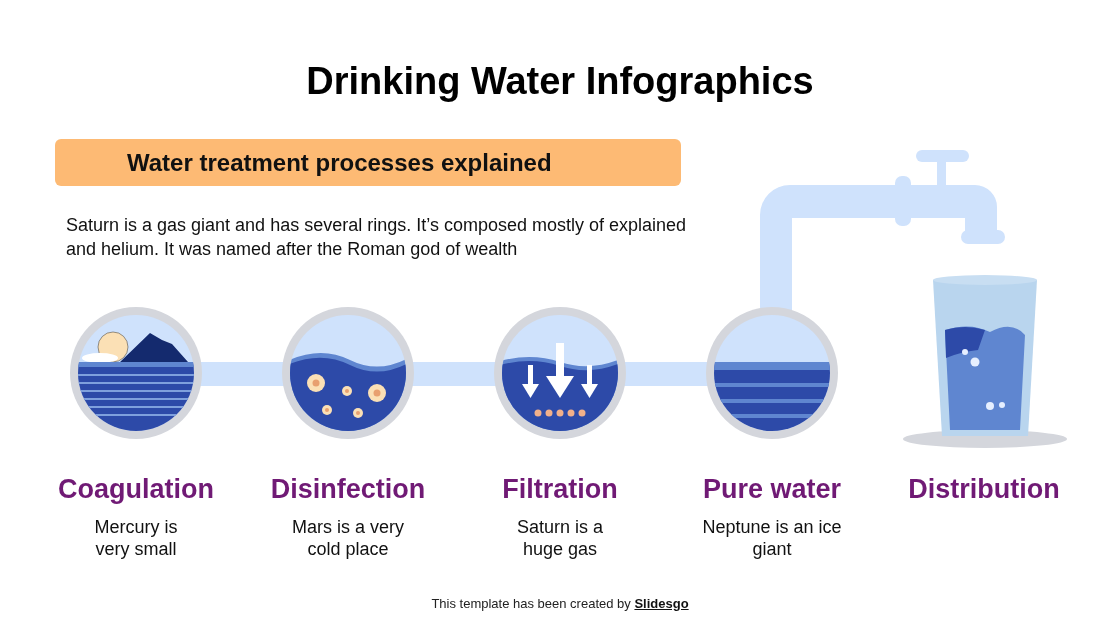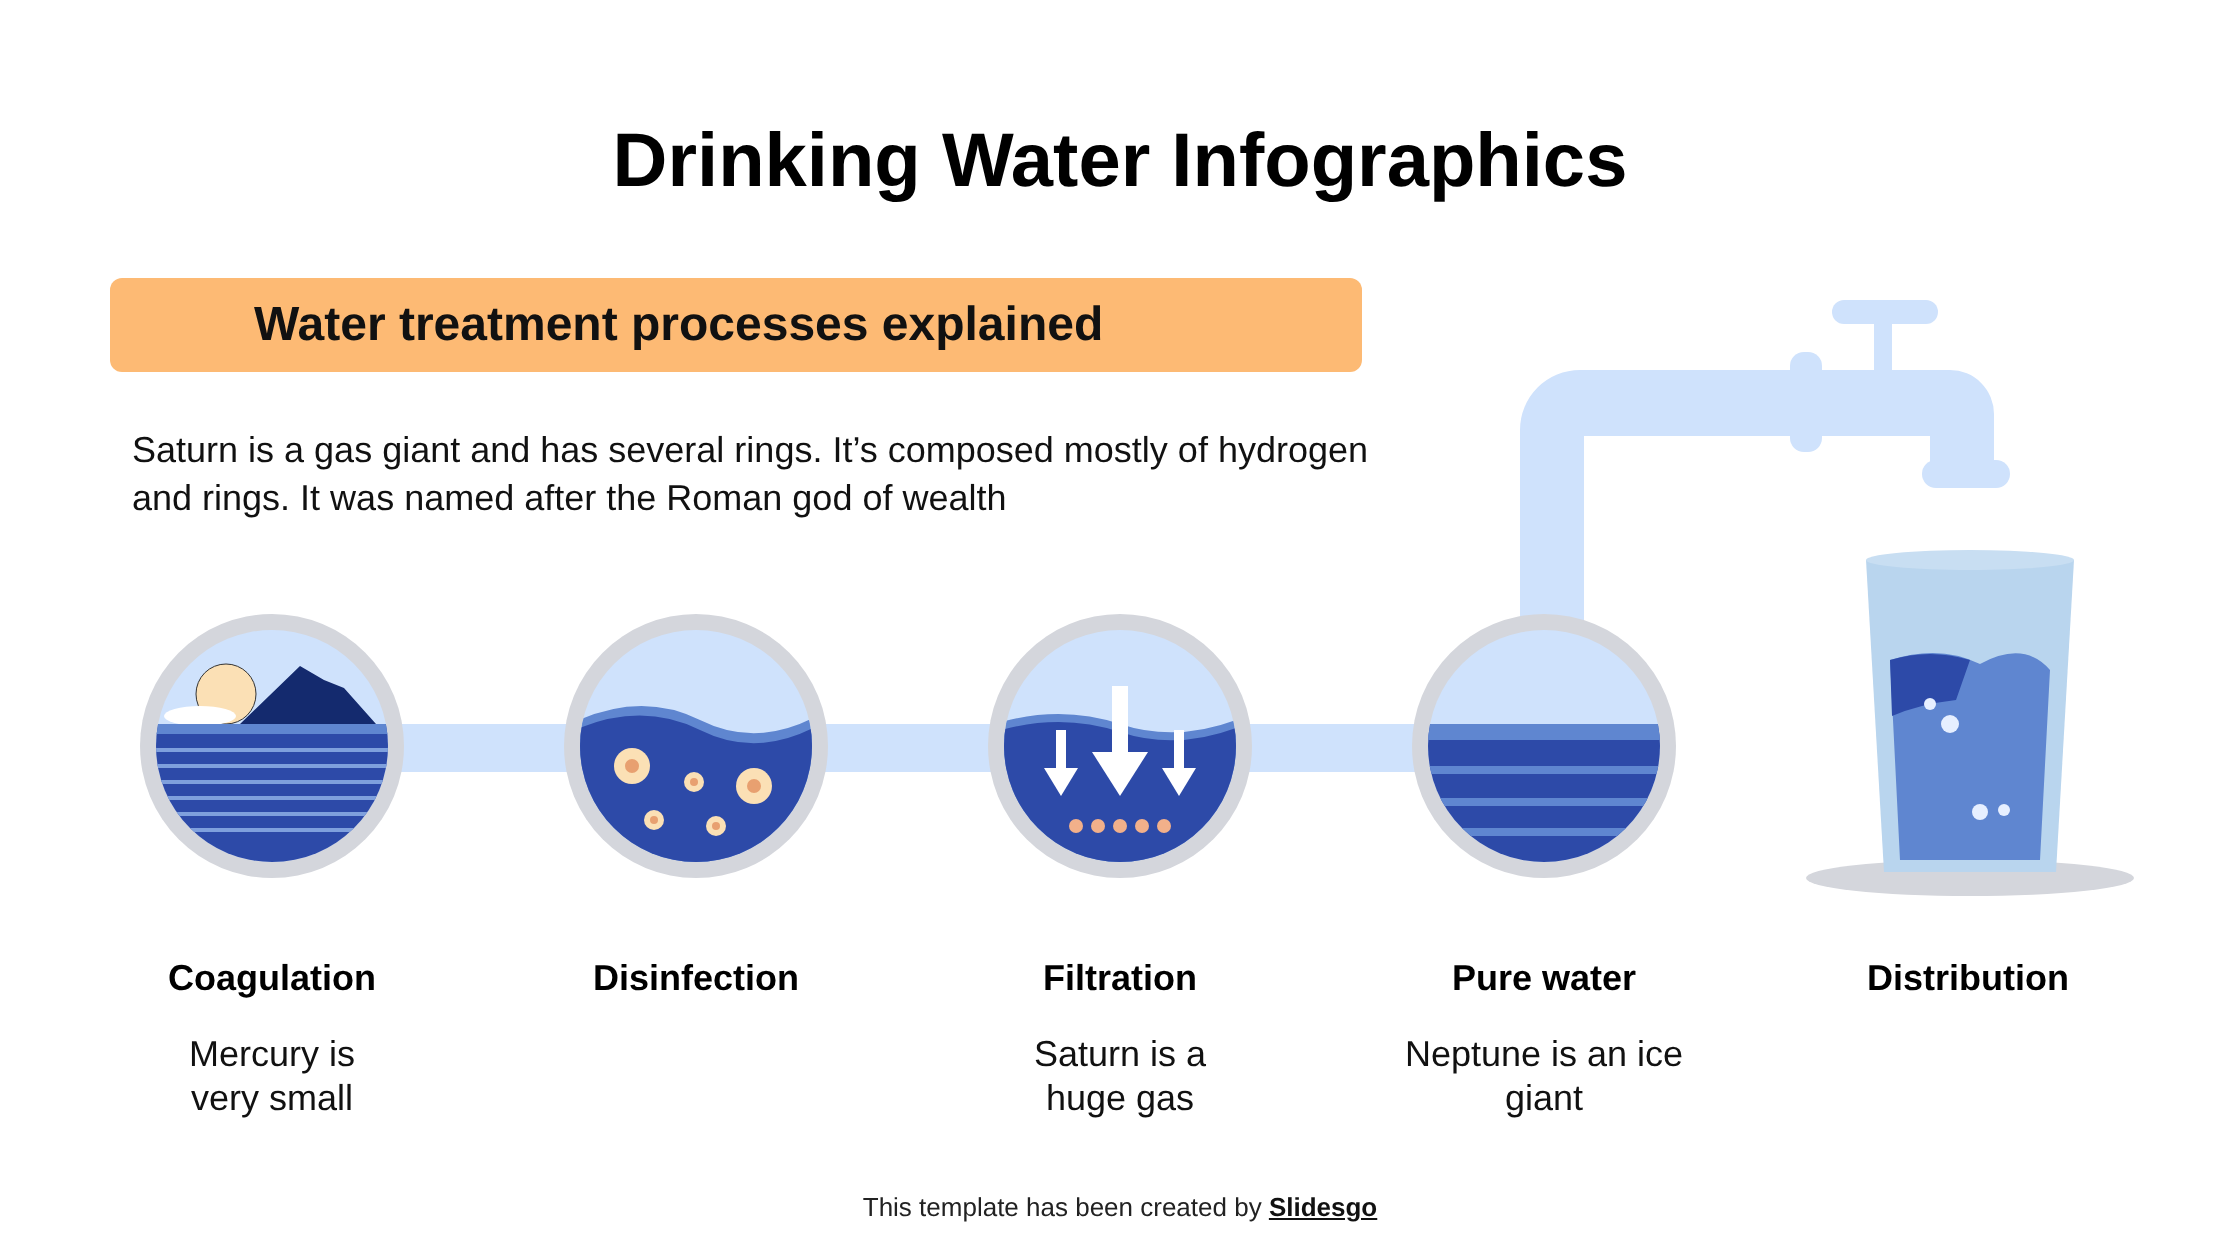--- a/index.html
+++ b/index.html
@@ -3,35 +3,35 @@
 <meta charset="utf-8">
 <style>
   html,body{margin:0;padding:0;background:#fff;}
   body{width:1120px;height:630px;position:relative;overflow:hidden;font-family:"Liberation Sans",sans-serif;color:#111;}
   .title{position:absolute;left:0;top:60px;width:1120px;text-align:center;font-size:38px;font-weight:700;color:#000;}
   .banner{position:absolute;left:55px;top:139px;width:626px;height:47px;background:#fdba74;border-radius:6px;}
   .banner span{position:absolute;left:72px;top:10px;font-size:24px;font-weight:700;color:#111;}
   .desc{position:absolute;left:66px;top:213px;width:620px;font-size:18px;line-height:24px;color:#111;}
   .art{position:absolute;left:0;top:0;}
   .step{position:absolute;top:474px;width:200px;text-align:center;}
-  .step .h{font-size:18px;font-weight:700;color:#000000;height:30px;line-height:30px;}
+  .step .h{font-size:27px;font-weight:700;color:#701a75;height:30px;line-height:30px;}
   .step .t{margin-top:12px;font-size:18px;line-height:22px;color:#111;}
   .footer{position:absolute;left:0;top:596px;width:1120px;text-align:center;font-size:13px;color:#222;}
   .footer a{font-weight:700;color:#111;text-decoration:underline;margin-top:14px;}
 </style>
 </head>
 <body>
 
 <div class="title">Drinking Water Infographics</div>
 
 <div class="banner">
   <span>Water treatment processes explained</span>
 </div>
 
-<div class="desc">Saturn is a gas giant and has several rings. It’s composed mostly of hydrogen and rings. It was named after the Roman god of wealth</div>
+<div class="desc">Saturn is a gas giant and has several rings. It’s composed mostly of explained and helium. It was named after the Roman god of wealth</div>
 
 <svg class="art" width="1120" height="630" viewBox="0 0 1120 630">
   <defs>
     <clipPath id="c1">
         <circle cx="136" cy="373" r="58"></circle>
       </clipPath>
     <clipPath id="c2">
         <circle cx="348" cy="373" r="58"></circle>
       </clipPath>
     <clipPath id="c3">
@@ -132,20 +132,21 @@
     <circle cx="1002" cy="405" r="3" fill="#e6efff"></circle>
   </g>
 </svg>
 
 <div class="step" style="left:36px">
   <div class="h">Coagulation</div>
   <div class="t" style="width:110px;margin-left:45px;">Mercury is very small</div>
 </div>
 <div class="step" style="left:248px">
   <div class="h">Disinfection</div>
+  <div class="t" style="width:140px;margin-left:30px;">Mars is a very cold place</div>
 </div>
 <div class="step" style="left:460px">
   <div class="h">Filtration</div>
   <div class="t" style="width:110px;margin-left:45px;">Saturn is a huge gas</div>
 </div>
 <div class="step" style="left:672px">
   <div class="h">Pure water</div>
   <div class="t" style="width:140px;margin-left:30px;">Neptune is an ice giant</div>
 </div>
 <div class="step" style="left:884px">

